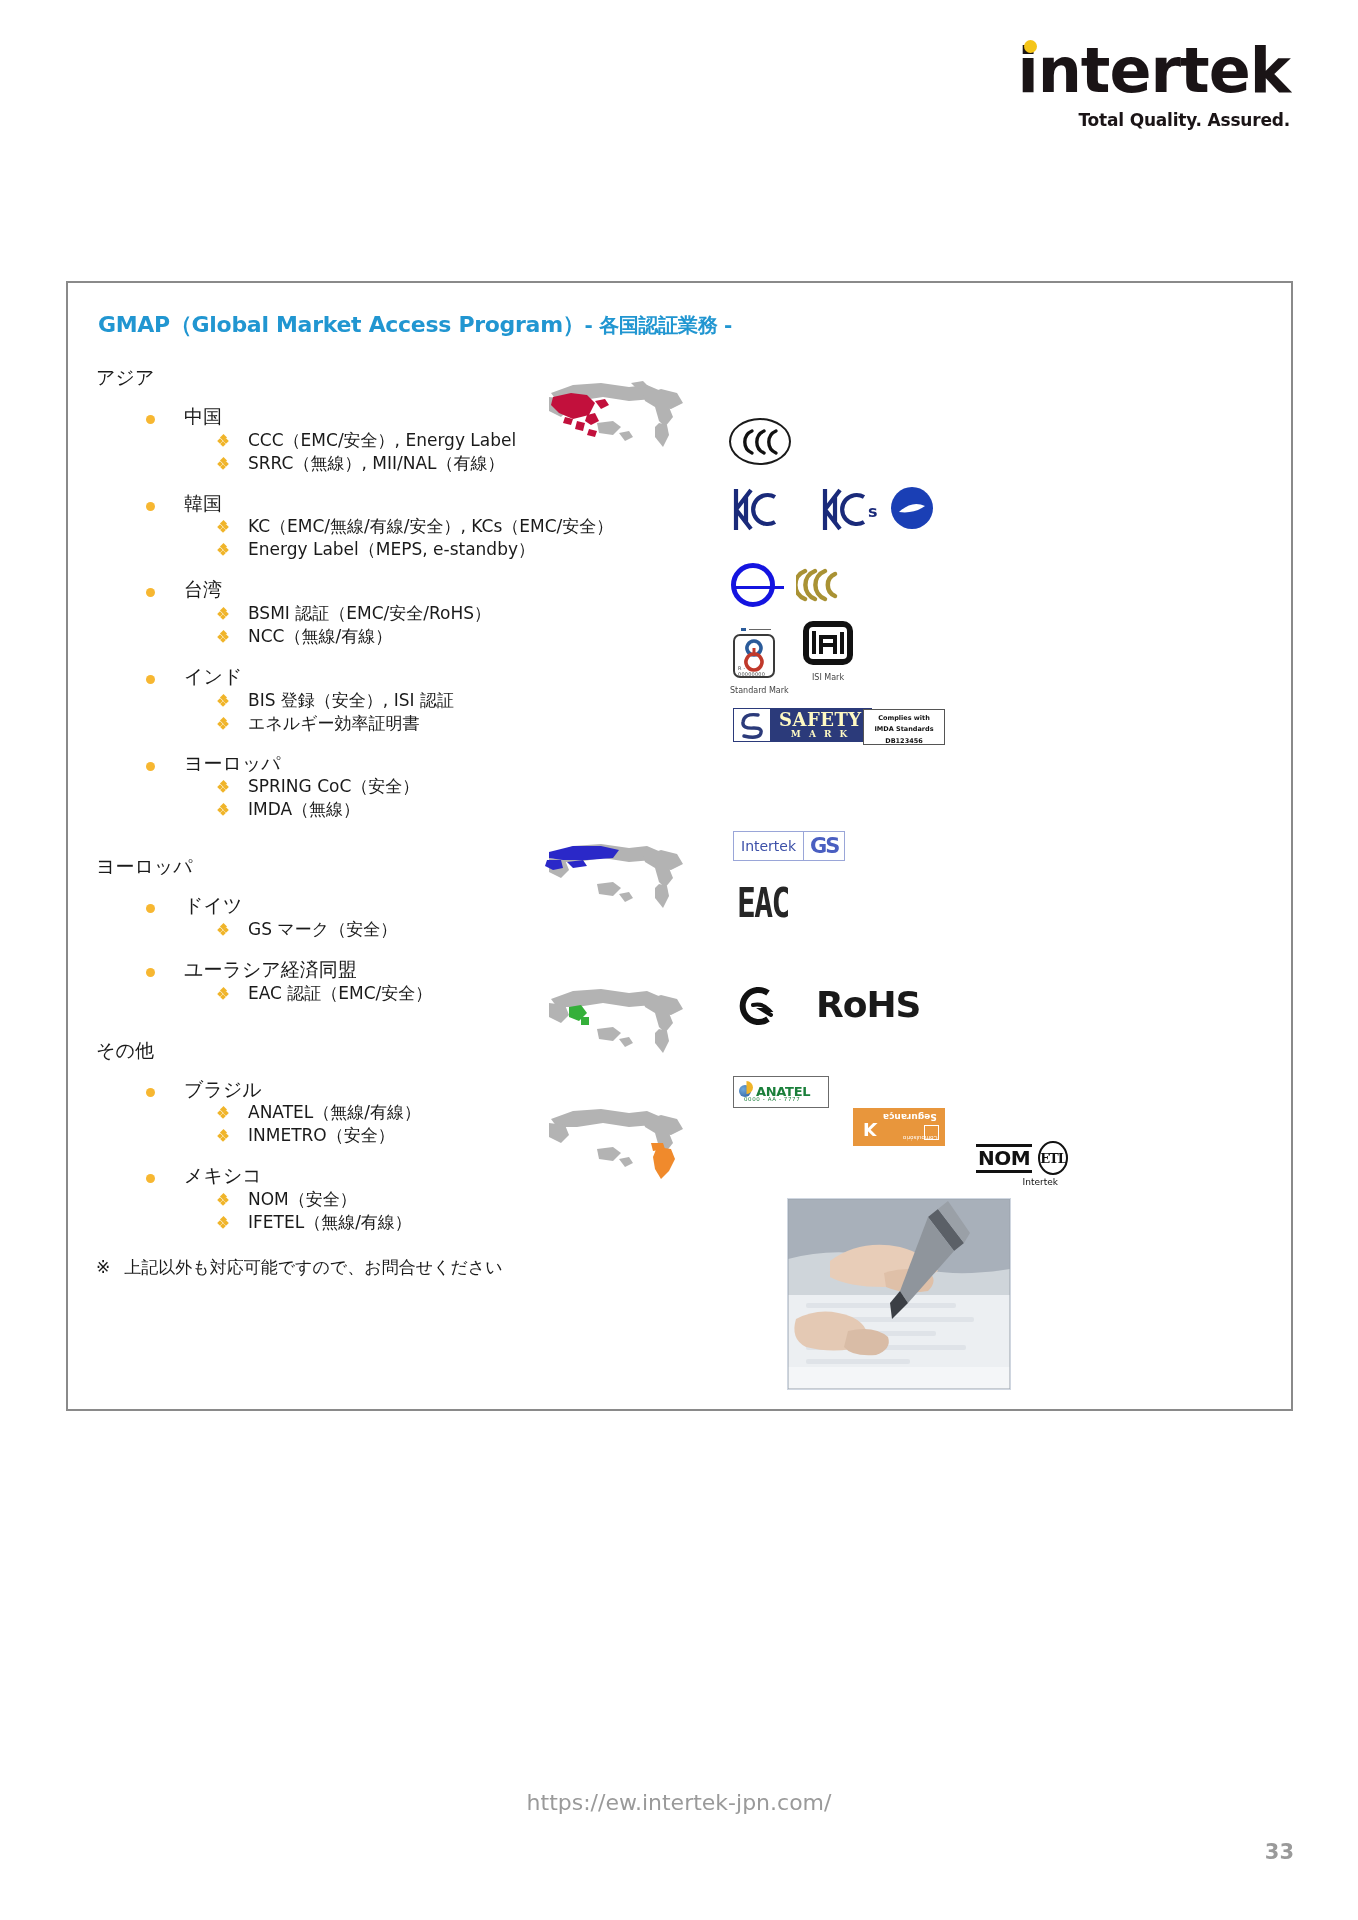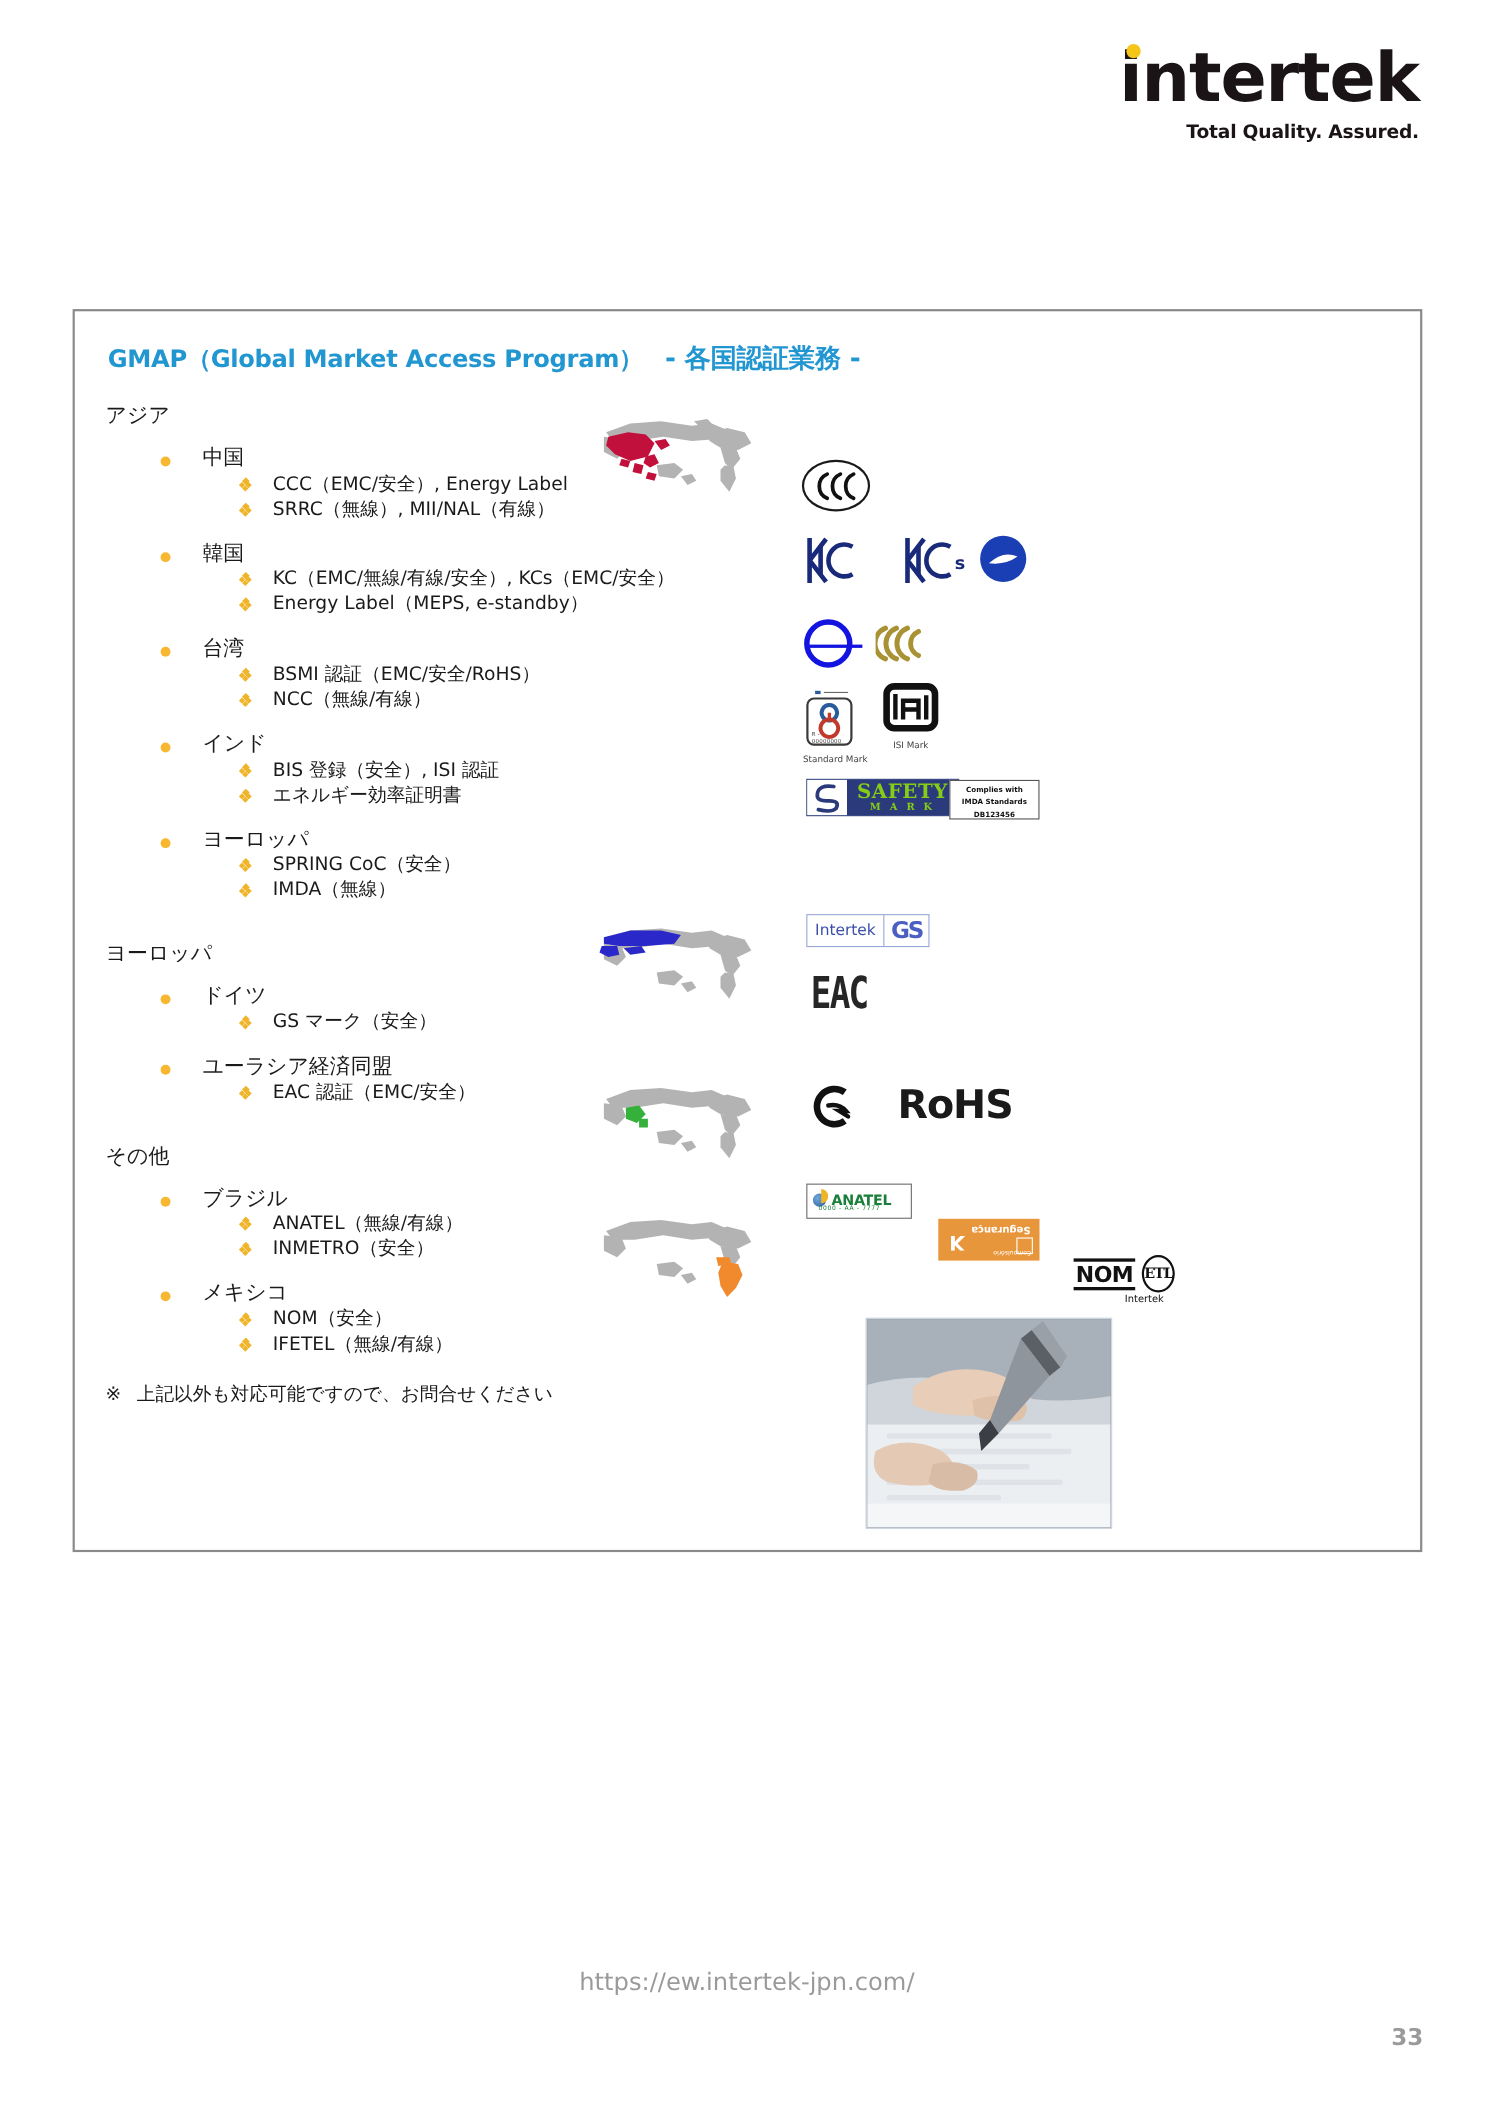--- a/index.html
+++ b/index.html
@@ -33,21 +33,21 @@
     position:absolute;left:66px;top:281px;width:1227px;height:1130px;
     border:2px solid #8a8a8a;background:#fff;box-sizing:border-box;
   }
 
   .slide-title{
     position:absolute;left:30px;top:27px;
     font-size:22px;font-weight:700;color:#2196d1;
     font-family:"DejaVu Sans",sans-serif;letter-spacing:-0.3px;
     white-space:nowrap;
   }
-  .slide-title .sub{margin-left:20px;font-size:24px;}
+  .slide-title .sub{font-size:20px;}
 
   
   .col-text{position:absolute;left:28px;top:82px;width:560px;}
 
   .region{
     font-size:19px;color:#1a1a1a;margin:0 0 14px 0;
     font-family:"DejaVu Sans",sans-serif;
   }
   .country-block{margin:0 0 17px 0;position:relative;}
   .country{
@@ -123,21 +123,21 @@
   }
 
   .safety{
     display:flex;align-items:stretch;height:34px;
     border:1px solid #2b3a7a;box-sizing:border-box;
   }
   .safety .s-ico{
     width:36px;background:#fff;position:relative;
   }
   .safety .s-txt{
-    background:#2b3a7a;color:#84cc16;padding:2px 9px 2px 9px;
+    background:#2b3a7a;color:#fef9c3;padding:2px 9px 2px 9px;
     font-family:"DejaVu Serif",serif;text-align:center;
   }
   .safety .s1{font-size:18px;font-weight:700;line-height:1;letter-spacing:0.5px;}
   .safety .s2{font-size:9px;font-weight:700;letter-spacing:2.5px;line-height:1.3;}
 
   .imda{
     width:82px;height:36px;border:1px solid #555;background:#fff;
     font-size:6.5px;color:#111;text-align:center;line-height:1.75;
     padding-top:3px;box-sizing:border-box;font-weight:700;
     font-family:"DejaVu Sans",sans-serif;

